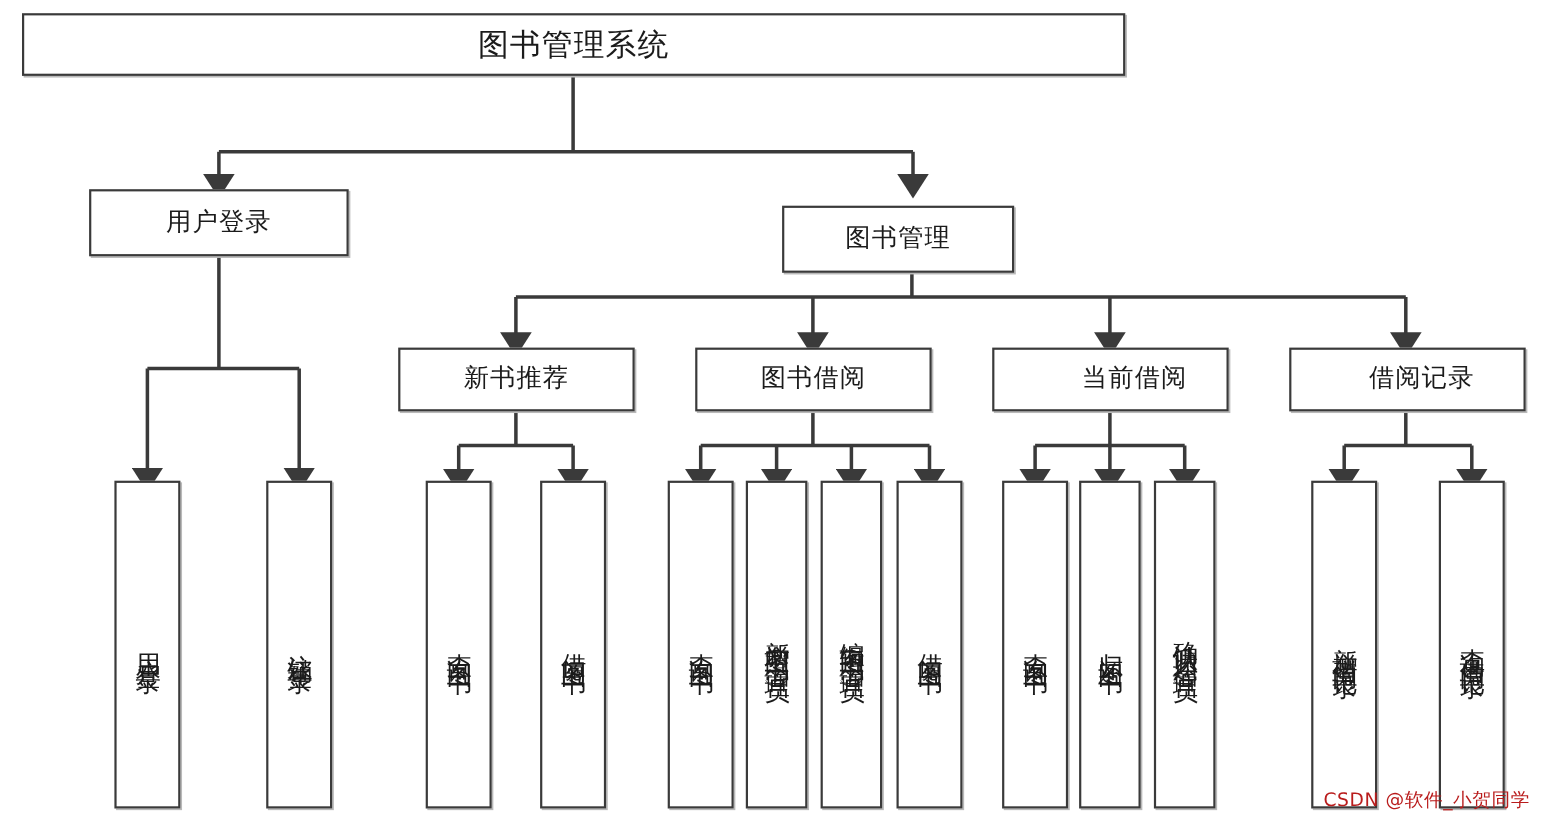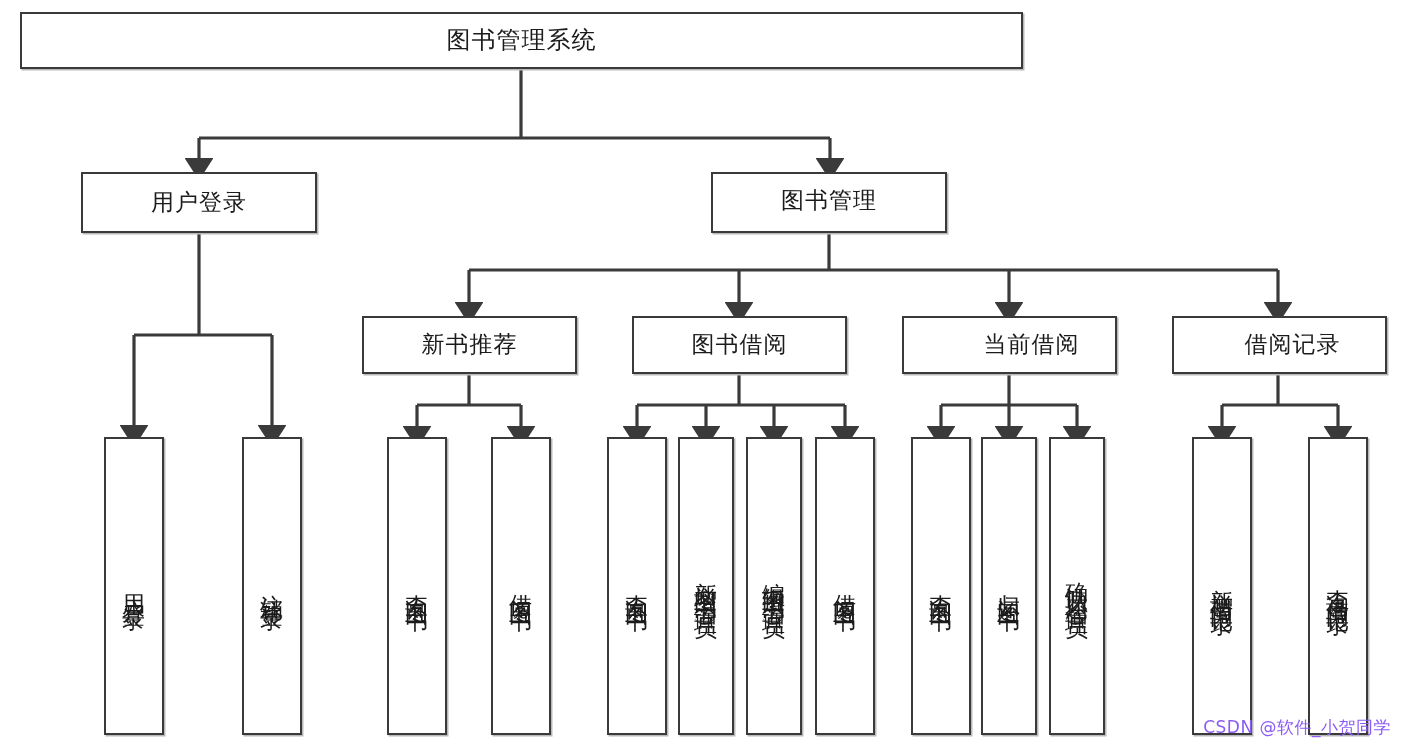--- a/index.html
+++ b/index.html
@@ -38,21 +38,21 @@
     color: #1b1b1b;
     text-align: center;
     z-index: 2;
   }
   .node.horizontal {
     font-size: 23px;
     letter-spacing: 1px;
     line-height: 1.2;
   }
   .node.root {
-    font-size: 24px;
+    font-size: 28px;
   }
   .node.vertical {
     writing-mode: vertical-rl;
     text-orientation: upright;
     font-size: 23px;
     letter-spacing: 5px;
     line-height: 1.05;
     padding-top: 4px;
     padding-bottom: 4px;
     align-items: center;
@@ -62,21 +62,21 @@
     writing-mode: vertical-rl;
     text-orientation: upright;
     display: block;
     max-height: 100%;
   }
   .watermark {
     position: absolute;
     right: 14px;
     bottom: 8px;
     font-size: 17px;
-    color: #8b5cf6;
+    color: #b91c1c;
     letter-spacing: 0.5px;
     z-index: 3;
     white-space: nowrap;
   }
 </style>
 </head>
 <body>
 
 <div id="diagram-root">
 
@@ -130,21 +130,21 @@
     </g>
   </svg>
 
   <div class="node horizontal root" style="left:20px; top:12px; width:1003px; height:57px;">
     <span>图书管理系统</span>
   </div>
 
   <div class="node horizontal" style="left:81px; top:172px; width:236px; height:61px;">
     <span>用户登录</span>
   </div>
-  <div class="node horizontal" style="left:711px; top:172px; width:236px; height:61px;font-family:Liberation Mono, monospace;">
+  <div class="node horizontal" style="left:711px; top:187px; width:211px; height:61px;">
     <span>图书管理</span>
   </div>
 
   <div class="node horizontal" style="left:362px; top:316px; width:215px; height:58px;">
     <span>新书推荐</span>
   </div>
   <div class="node horizontal" style="left:632px; top:316px; width:215px; height:58px;">
     <span>图书借阅</span>
   </div>
   <div class="node horizontal" style="left:902px; top:316px; width:215px; height:58px;padding-left:44px;">

